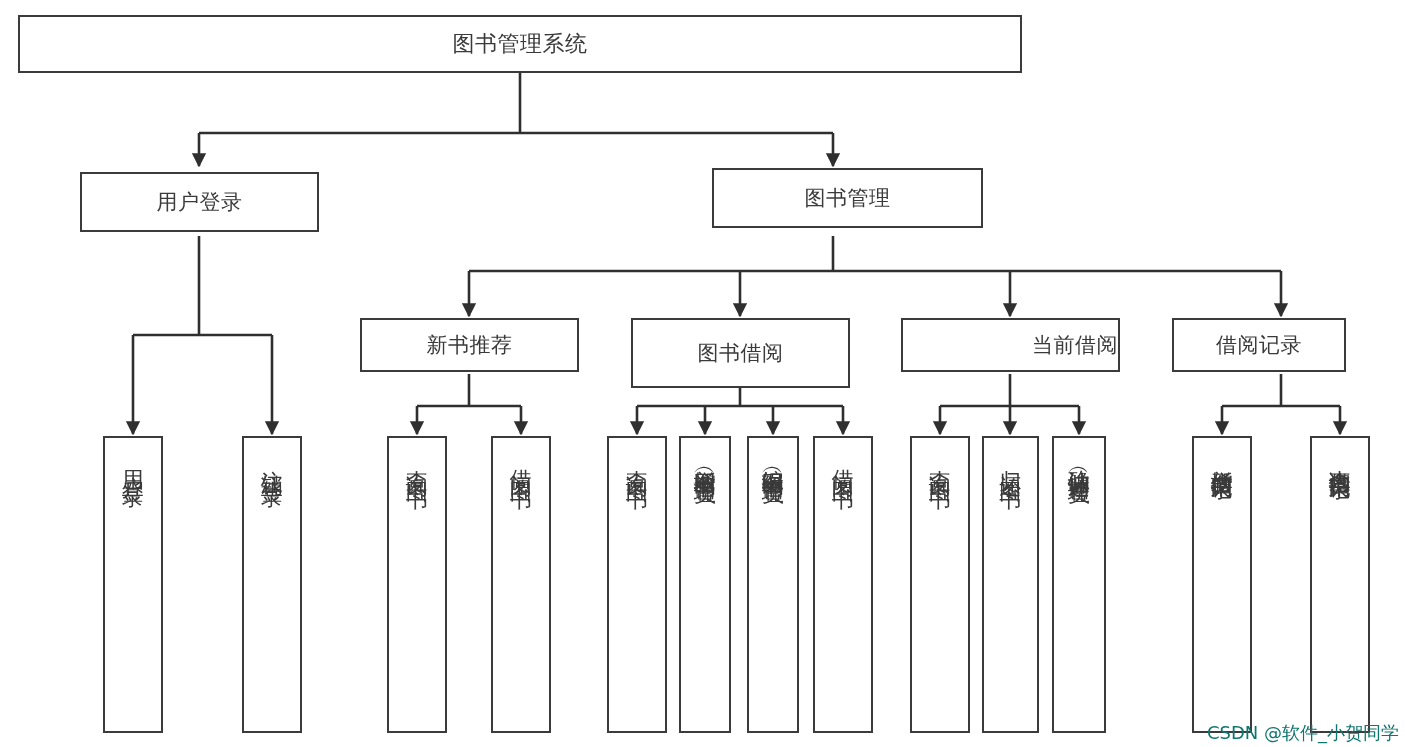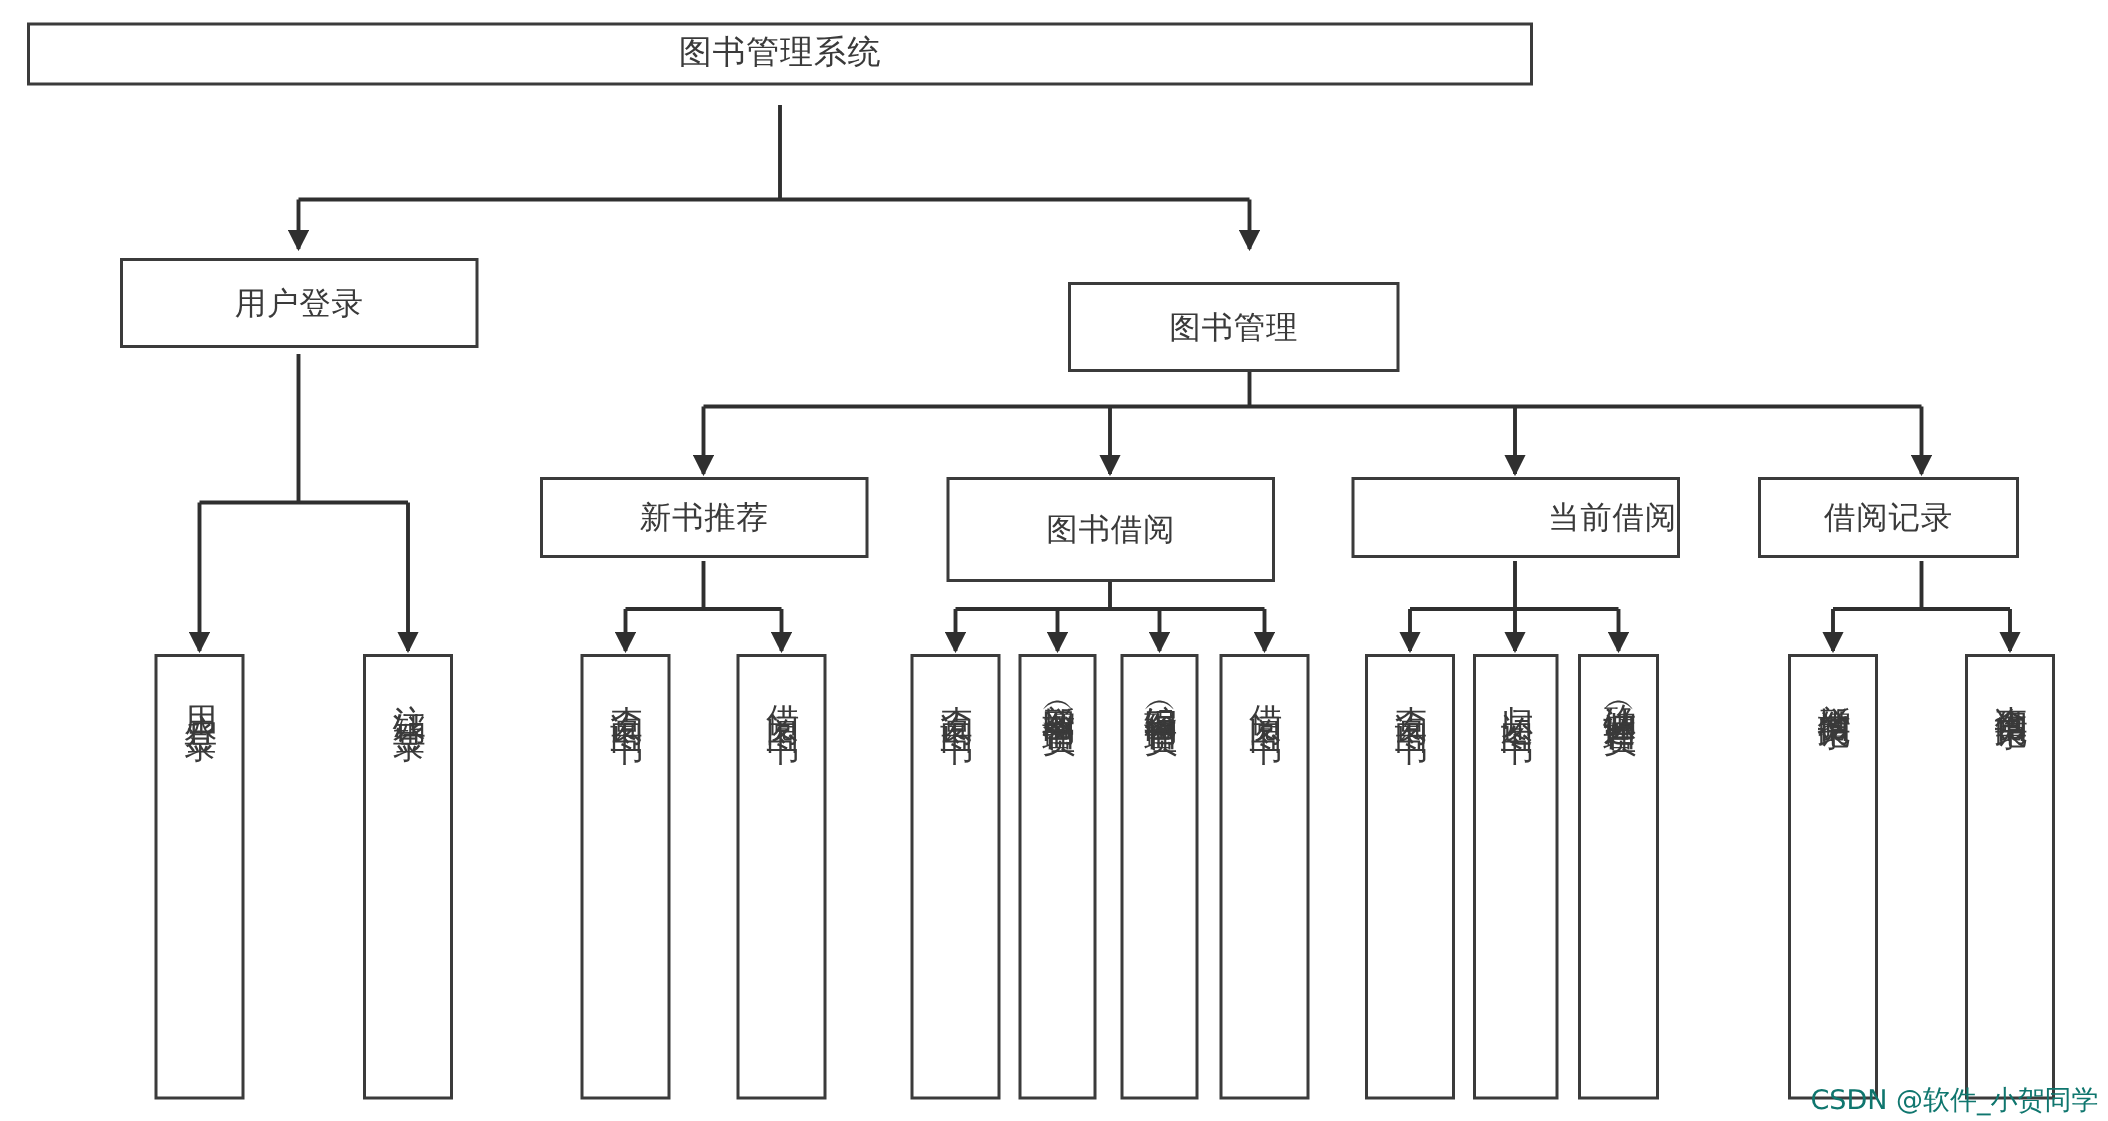--- a/index.html
+++ b/index.html
@@ -124,28 +124,28 @@
       <path d="M 1010 406 L 1010 434" marker-end="url(#arrow)"></path>
       <path d="M 1079 406 L 1079 434" marker-end="url(#arrow)"></path>
 
       <path d="M 1281 374 L 1281 406"></path>
       <path d="M 1222 406 L 1340 406"></path>
       <path d="M 1222 406 L 1222 434" marker-end="url(#arrow)"></path>
       <path d="M 1340 406 L 1340 434" marker-end="url(#arrow)"></path>
     </g>
   </svg>
 
-  <div class="node horiz root" style="left:18px; top:15px; width:1004px; height:42px;">
+  <div class="node horiz root" style="left:18px; top:15px; width:1004px; height:58px;">
     <span class="node-label">图书管理系统</span>
   </div>
 
   <div class="node horiz" style="left:80px; top:172px; width:239px; height:60px;">
     <span class="node-label">用户登录</span>
   </div>
-  <div class="node horiz" style="left:712px; top:188px; width:221px; height:60px;">
+  <div class="node horiz" style="left:712px; top:168px; width:271px; height:60px;">
     <span class="node-label">图书管理</span>
   </div>
 
   <div class="node horiz" style="left:360px; top:318px; width:219px; height:54px;">
     <span class="node-label">新书推荐</span>
   </div>
   <div class="node horiz" style="left:631px; top:318px; width:219px; height:70px;">
     <span class="node-label">图书借阅</span>
   </div>
   <div class="node horiz" style="left:901px; top:318px; width:219px; height:54px;justify-content:flex-end;">

